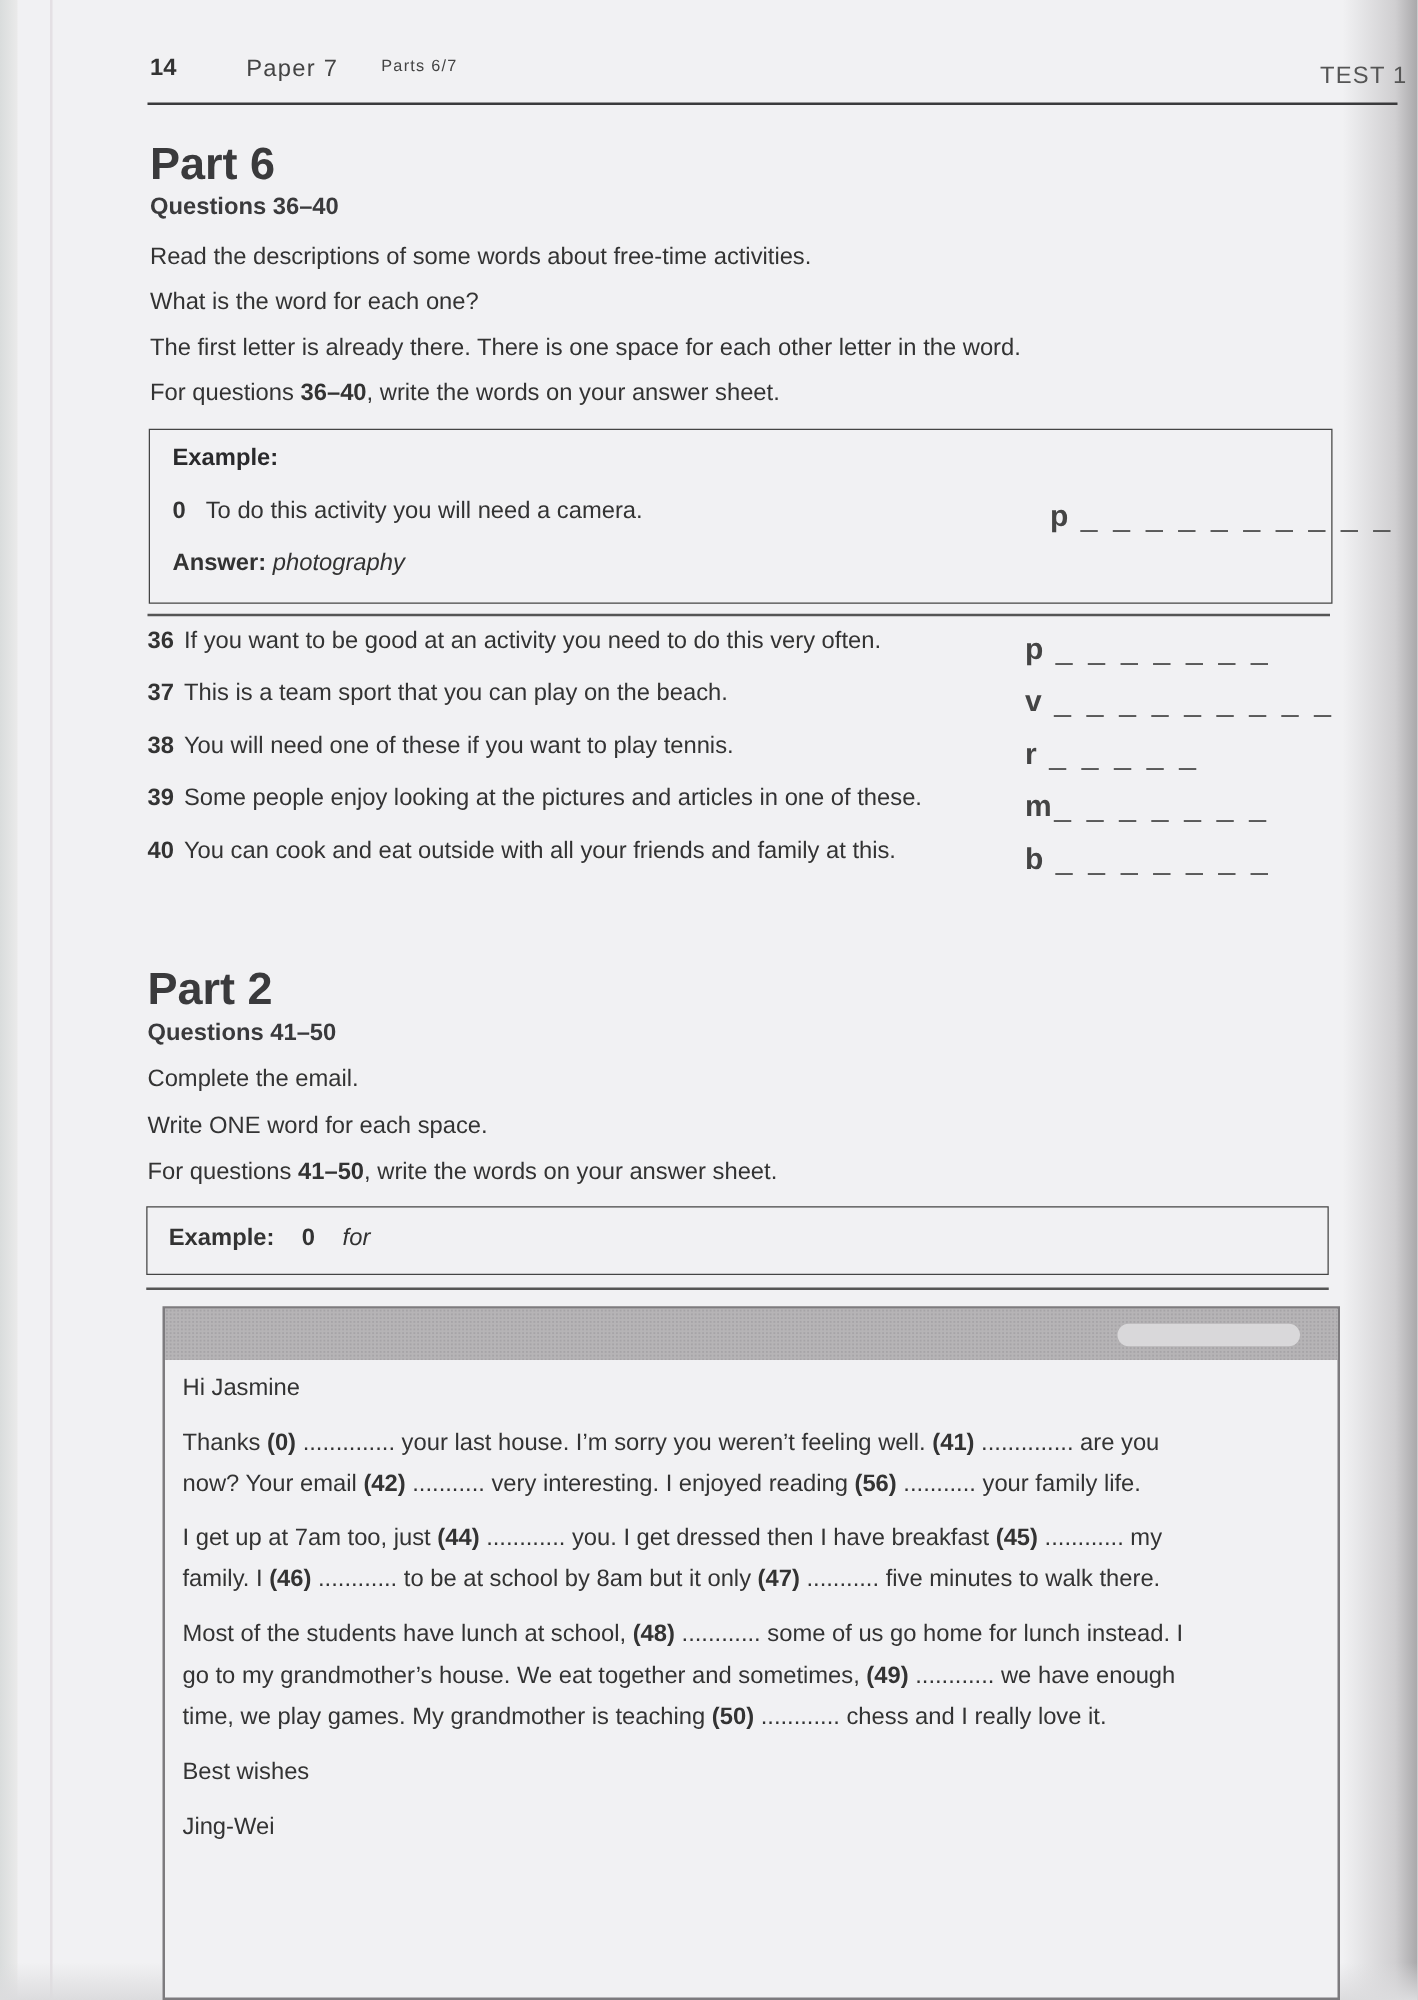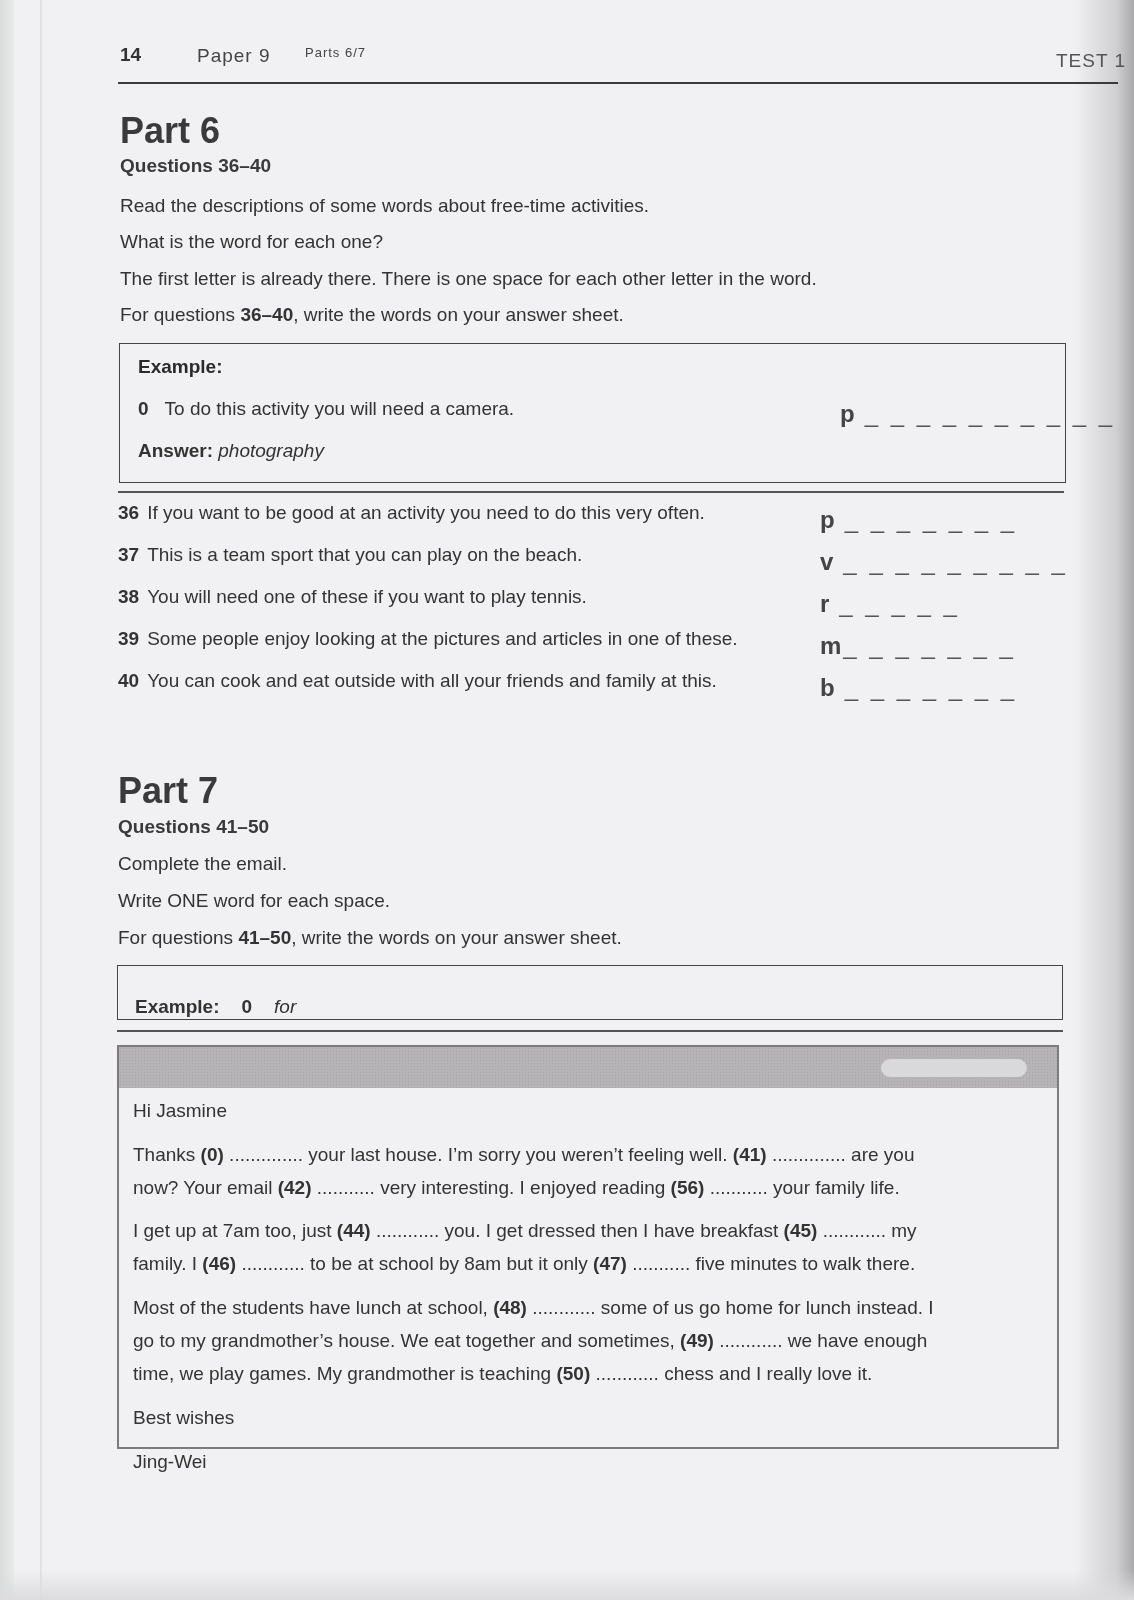--- a/index.html
+++ b/index.html
@@ -42,21 +42,21 @@
   .box {
     position: absolute; border: 1.5px solid #444; background: transparent;
   }
   .rule { position: absolute; height: 2px; background: #555; }
   .ex-label { position: absolute; font-size: 19px; font-weight: bold; }
   .blank { position: absolute; font-size: 24px; color:#444; white-space: nowrap; }
   .blank .letter { font-weight: bold; margin-right: 10px; }
   .blank .dashes { letter-spacing: 3px; color:#555; }
   .q-num { font-weight: bold; margin-right: 8px; }
   .email-window {
-    position: absolute; left: 117px; top: 1045px; width: 942px; height: 404px;
+    position: absolute; left: 130px; top: 1045px; width: 942px; height: 555px;
     border: 2px solid #7d7b7e; background: #f1f1f3; box-sizing: border-box;
   }
   .email-titlebar {
     position: absolute; left: 0; top: 0; width: 100%; height: 41px;
     background: #b6b4b6;
     background-image: radial-gradient(#a6a4a7 1px, transparent 1px);
     background-size: 3px 3px;
   }
   .email-search {
     position: absolute; right: 30px; top: 12px; width: 146px; height: 18px;
@@ -69,21 +69,21 @@
 </head>
 <body>
 
 <div class="spine-left"></div>
 <div class="spine-line"></div>
 <div class="spine-right"></div>
 <div class="bottom-shade"></div>
 
 <div class="header">
   <span class="pagenum">14</span>
-  <span class="paper">Paper 9</span>
+  <span class="paper">Paper 7</span>
   <span class="parts">Parts 6/7</span>
   <span class="test">TEST 1</span>
 </div>
 <div class="header-rule"></div>
 
 <div class="h-part" style="left:120px; top:110px;">Part 6</div>
 <div class="h-q" style="left:120px; top:155px;">Questions 36–40</div>
 <div class="line" style="left:120px; top:195px;">Read the descriptions of some words about free-time activities.</div>
 <div class="line" style="left:120px; top:231px;">What is the word for each one?</div>
 <div class="line" style="left:120px; top:268px;">The first letter is already there. There is one space for each other letter in the word.</div>
@@ -133,30 +133,30 @@
   <span class="letter" style="margin-right:2px;">m</span><span class="dashes">_ _ _ _ _ _ _</span>
 </div>
 
 <div class="line" style="left:118px; top:670px;">
   <span class="q-num">40</span><span>You can cook and eat outside with all your friends and family at this.</span>
 </div>
 <div class="blank" style="left:820px; top:674px;">
   <span class="letter">b</span><span class="dashes">_ _ _ _ _ _ _</span>
 </div>
 
-<div class="h-part" style="left:118px; top:770px;">Part 7</div>
+<div class="h-part" style="left:118px; top:770px;">Part 2</div>
 <div class="h-q" style="left:118px; top:816px;">Questions 41–50</div>
 <div class="line" style="left:118px; top:853px;">Complete the email.</div>
 <div class="line" style="left:118px; top:890px;">Write ONE word for each space.</div>
 <div class="line" style="left:118px; top:927px;">
   <span>For questions </span><b>41–50</b><span>, write the words on your answer sheet.</span>
 </div>
 
 <div class="box" style="left:117px; top:965px; width:944px; height:53px;">
-  <div class="line" style="left:17px; top:14px;margin-top:16px;">
+  <div class="line" style="left:17px; top:14px;">
     <b>Example:</b><b style="margin-left:22px;">0</b><i style="margin-left:22px;">for</i>
   </div>
 </div>
 <div class="rule" style="left:117px; top:1030px; width:946px;"></div>
 
 <div class="email-window">
   <div class="email-titlebar">
     <div class="email-search"></div>
   </div>
   <div class="email-body">

